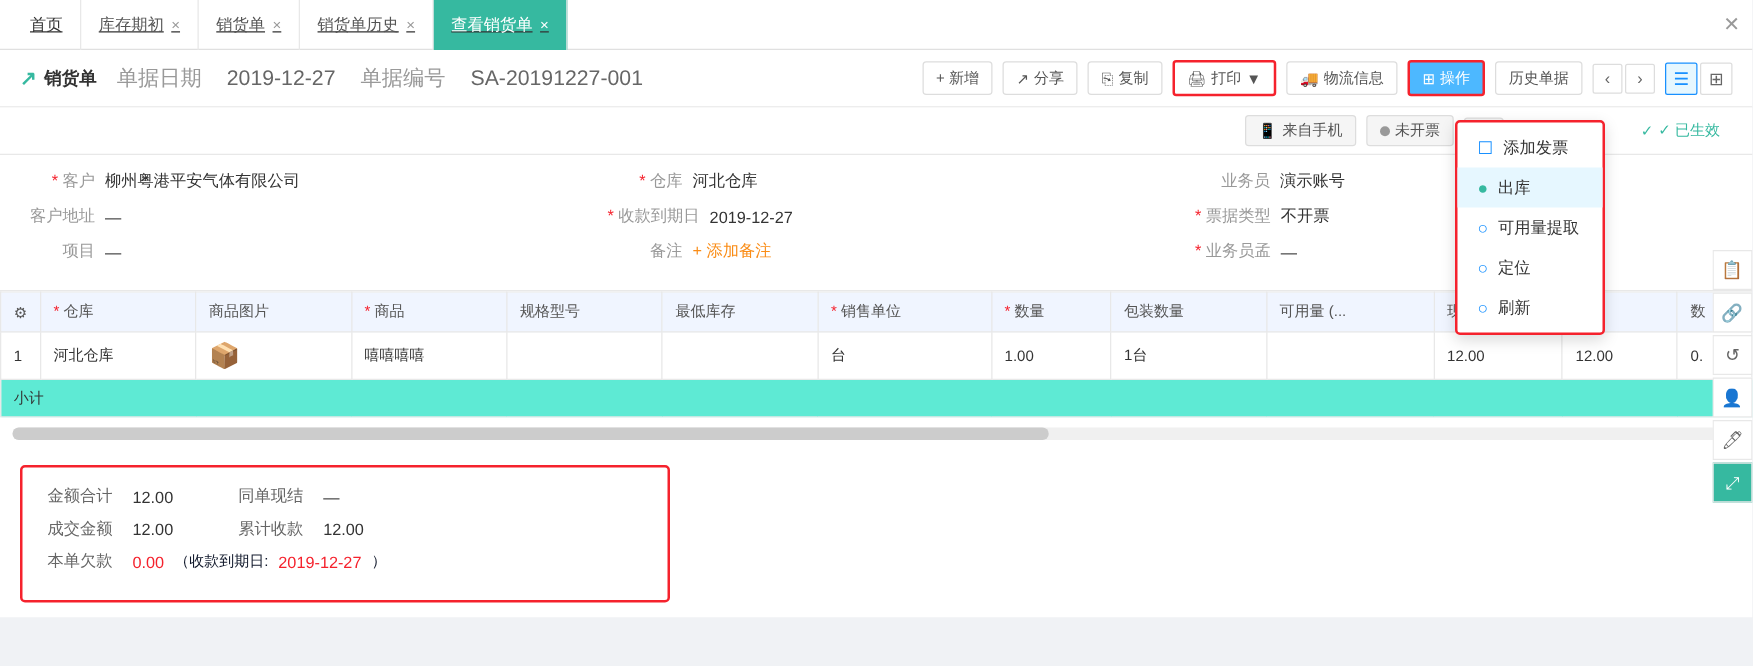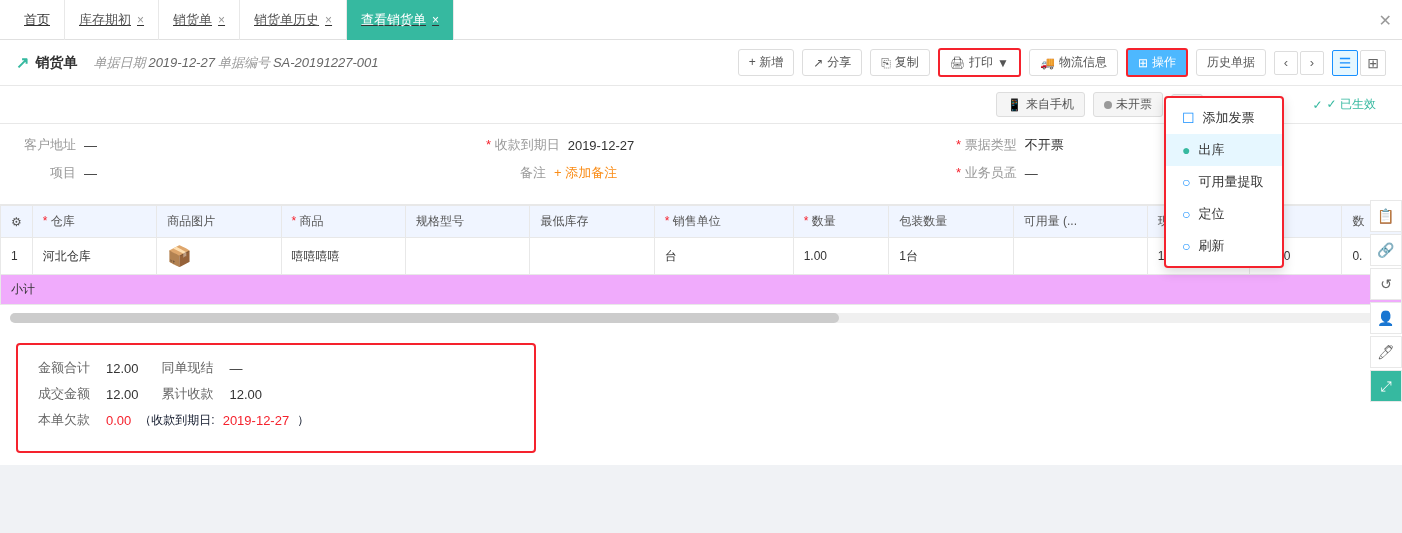--- a/index.html
+++ b/index.html
@@ -33,21 +33,21 @@
       display: flex; align-items: center; justify-content: space-between;
       border-bottom: 1px solid #e8e8e8;
     }
     .doc-header-left {
       display: flex; align-items: center; gap: 16px;
     }
     .doc-title {
       display: flex; align-items: center; gap: 6px; font-size: 14px; font-weight: bold; color: #333;
     }
     .doc-title .icon-sales { color: #36b9a0; font-size: 16px; }
-    .doc-meta { display: flex; align-items: center; gap: 3px; color: #666; font-size: 13px; font-style: italic; }
+    .doc-meta { display: flex; align-items: center; gap: 20px; color: #666; font-size: 17px; }
     .doc-meta label { color: #999; }
     .doc-header-right {
       display: flex; align-items: center; gap: 8px;
     }
     .btn {
       display: inline-flex; align-items: center; gap: 4px;
       padding: 4px 10px; border-radius: 3px; cursor: pointer; font-size: 12px;
       border: 1px solid #ddd; background: #fff; color: #555;
     }
     .btn.btn-active { background: #4db8ff; color: #fff; border-color: #4db8ff; }
@@ -96,33 +96,33 @@
     thead th {
       padding: 7px 10px; text-align: left; font-weight: normal; color: #555;
       border: 1px solid #e8e8e8; white-space: nowrap;
     }
     thead th .required-star { color: #f5222d; }
     tbody tr { background: #fff; }
     tbody tr:nth-child(even) { background: #fafafa; }
     tbody td {
       padding: 6px 10px; border: 1px solid #e8e8e8; color: #333;
     }
-    .subtotal-row td { background: #f0abfc; font-weight: normal; }
+    .subtotal-row td { background: #5eead4; font-weight: normal; }
     .settings-col { width: 30px; text-align: center; }
 
     
     .bottom-panel {
       background: #fff; padding: 12px 16px;
       display: flex; gap: 20px;
     }
     .receipt-info {
       border: 2px solid #f5222d; border-radius: 4px; padding: 14px 20px; min-width: 520px;
     }
     .receipt-info h3 { font-size: 14px; font-weight: bold; margin-bottom: 12px; color: #333; }
-    .receipt-row { display: flex; align-items: flex-end; margin-bottom: 8px; gap: 23px; }
+    .receipt-row { display: flex; align-items: flex-end; margin-bottom: 8px; gap: 52px; }
     .receipt-field { display: flex; align-items: center; gap: 8px; }
     .receipt-field label { color: #666; font-size: 13px; min-width: 60px; }
     .receipt-field .val { color: #333; font-size: 13px; }
     .receipt-field .val.red { color: #f5222d; }
     .receipt-field .val.hint { color: #0f172a; font-size: 12px; }
 
     
     .dropdown-menu {
       position: absolute; top: 96px; right: 118px;
       background: #fff; border: 2px solid #f5222d; border-radius: 4px;
@@ -255,20 +255,34 @@
     <span style="color:#36b9a0;">✓</span>
     <span>✓ 已核销</span>
   </div>
   <div class="btn-effective">
     <span style="color:#36b9a0;">✓</span>
     <span>✓ 已生效</span>
   </div>
 </div>
 
 <div class="form-section">
+  <div class="form-row">
+    <div class="form-field">
+      <label class="required">客户</label>
+      <span class="field-value">柳州粤港平安气体有限公司</span>
+    </div>
+    <div class="form-field">
+      <label class="required">仓库</label>
+      <span class="field-value">河北仓库</span>
+    </div>
+    <div class="form-field">
+      <label>业务员</label>
+      <span class="field-value">演示账号</span>
+    </div>
+  </div>
   <div class="form-row">
     <div class="form-field">
       <label>客户地址</label>
       <span class="field-value">—</span>
     </div>
     <div class="form-field">
       <label class="required">收款到期日</label>
       <span class="field-value">2019-12-27</span>
     </div>
     <div class="form-field">

